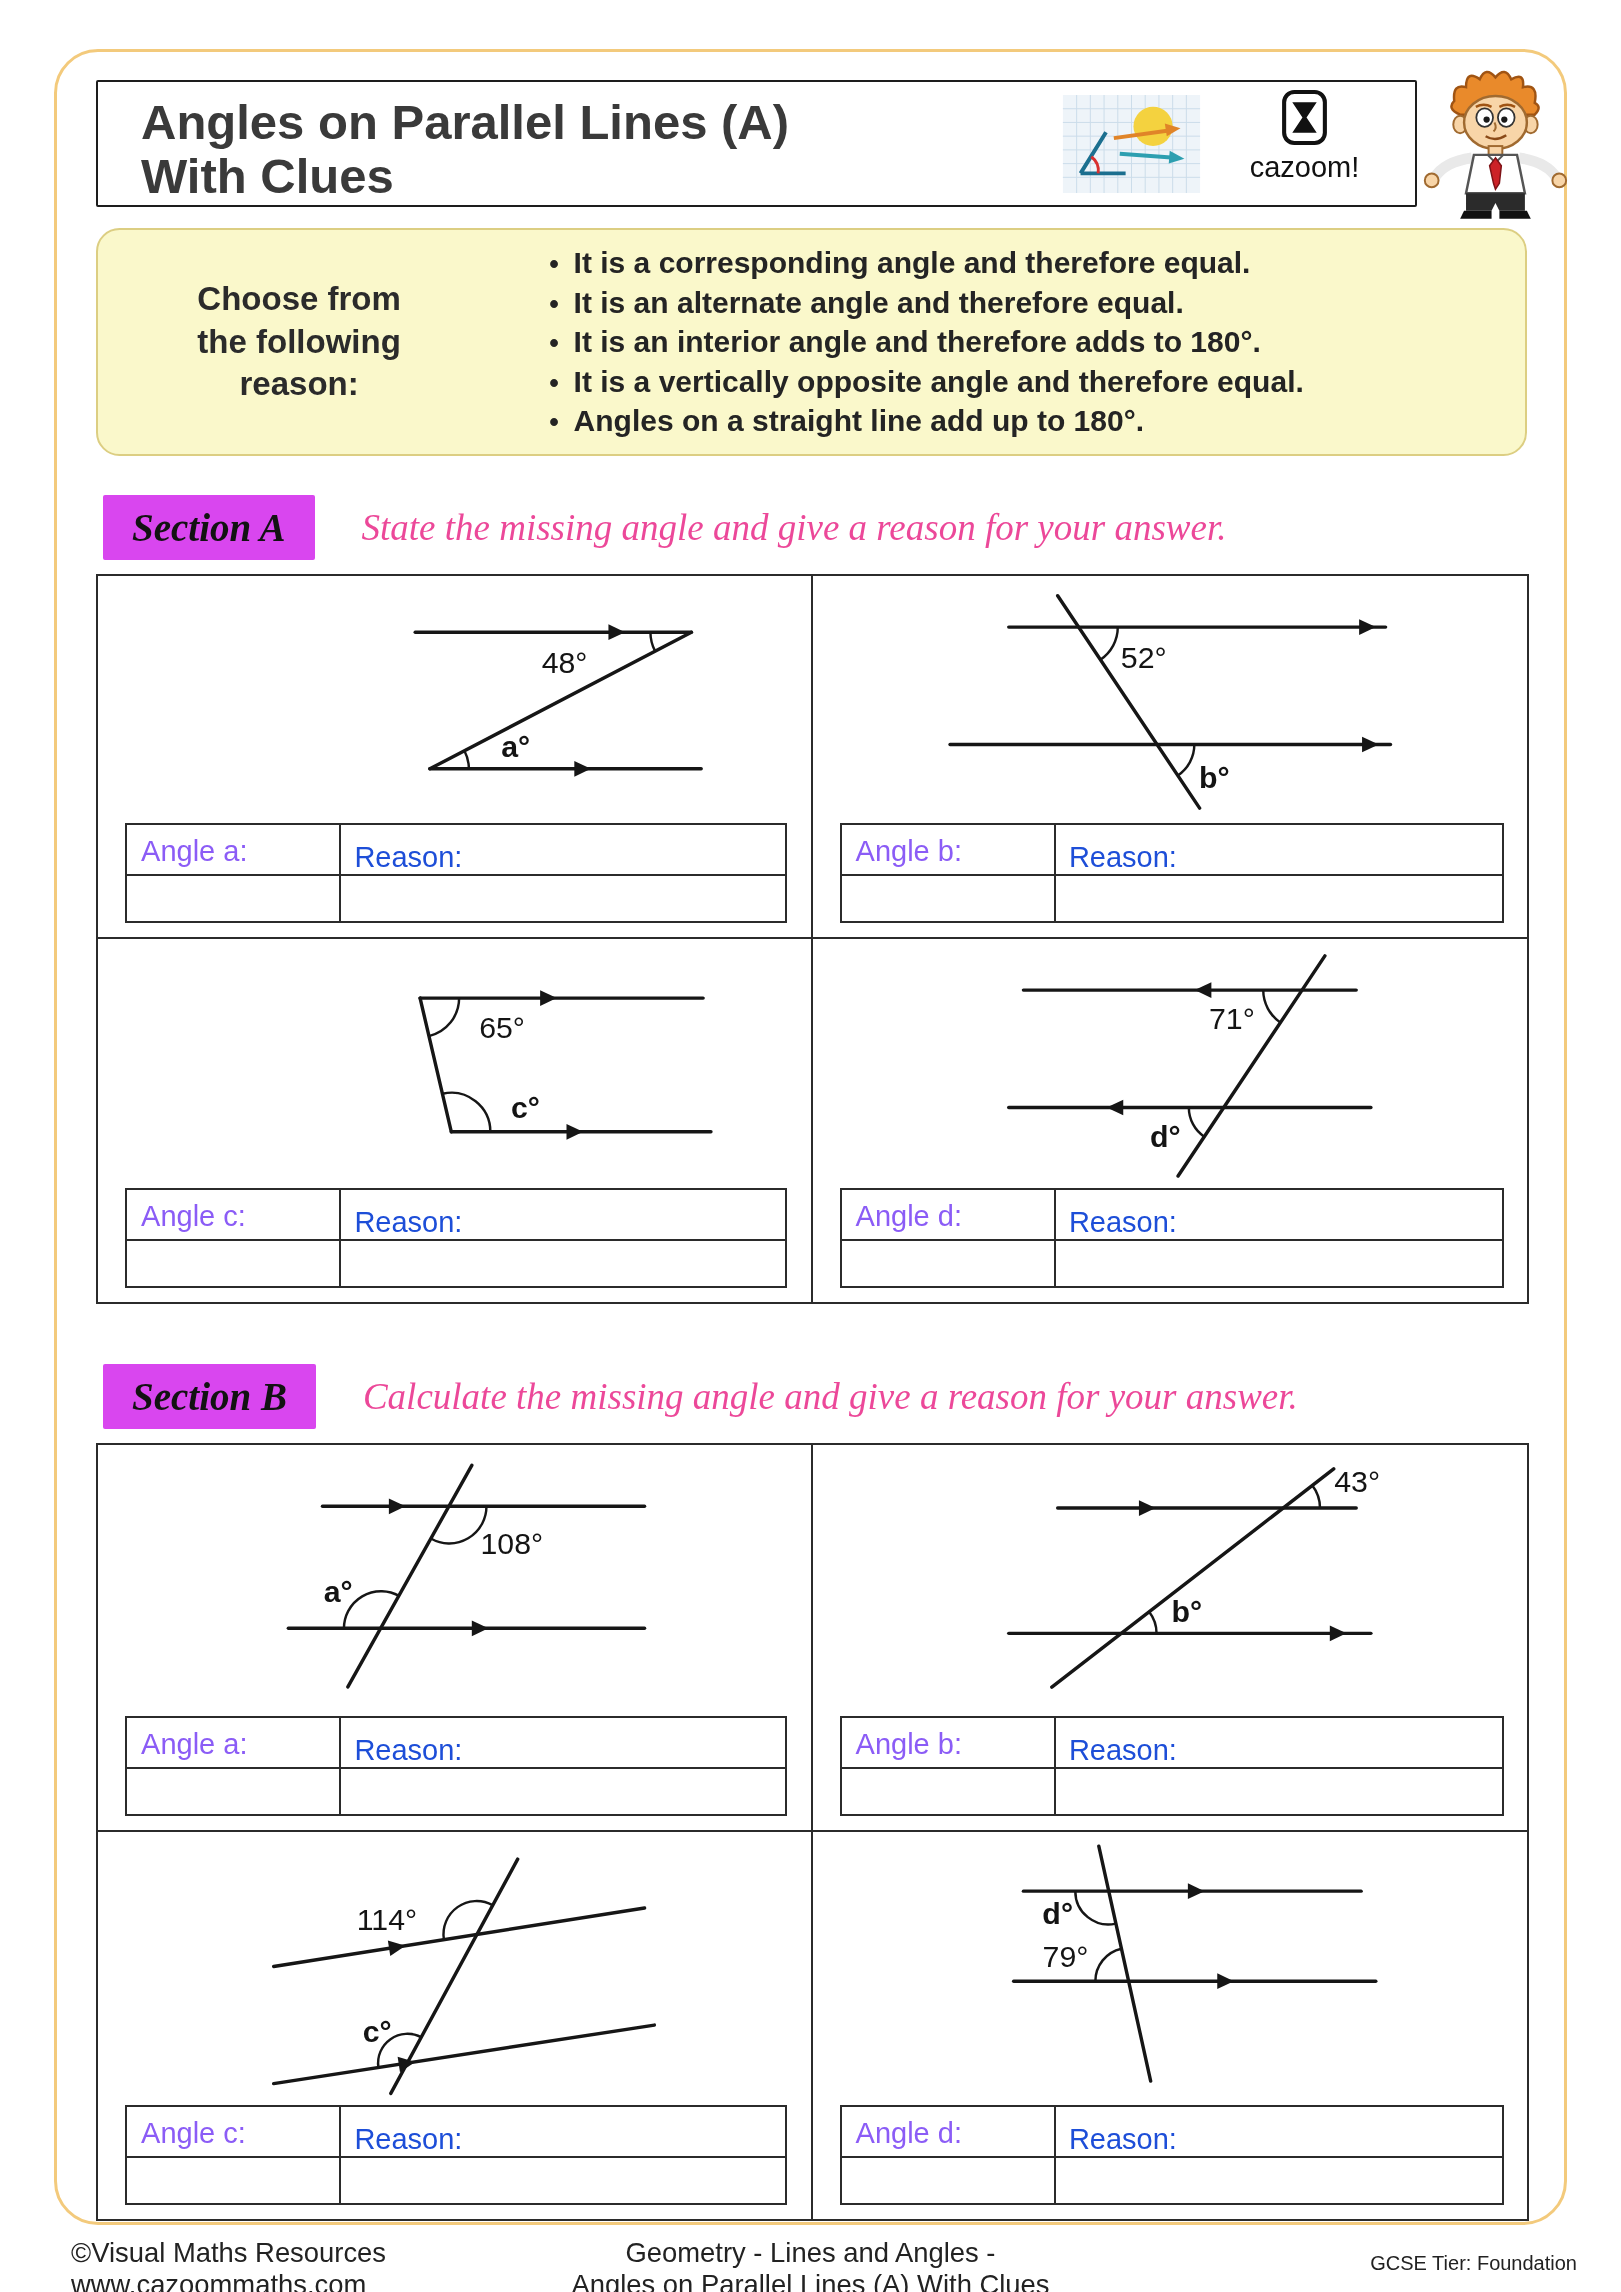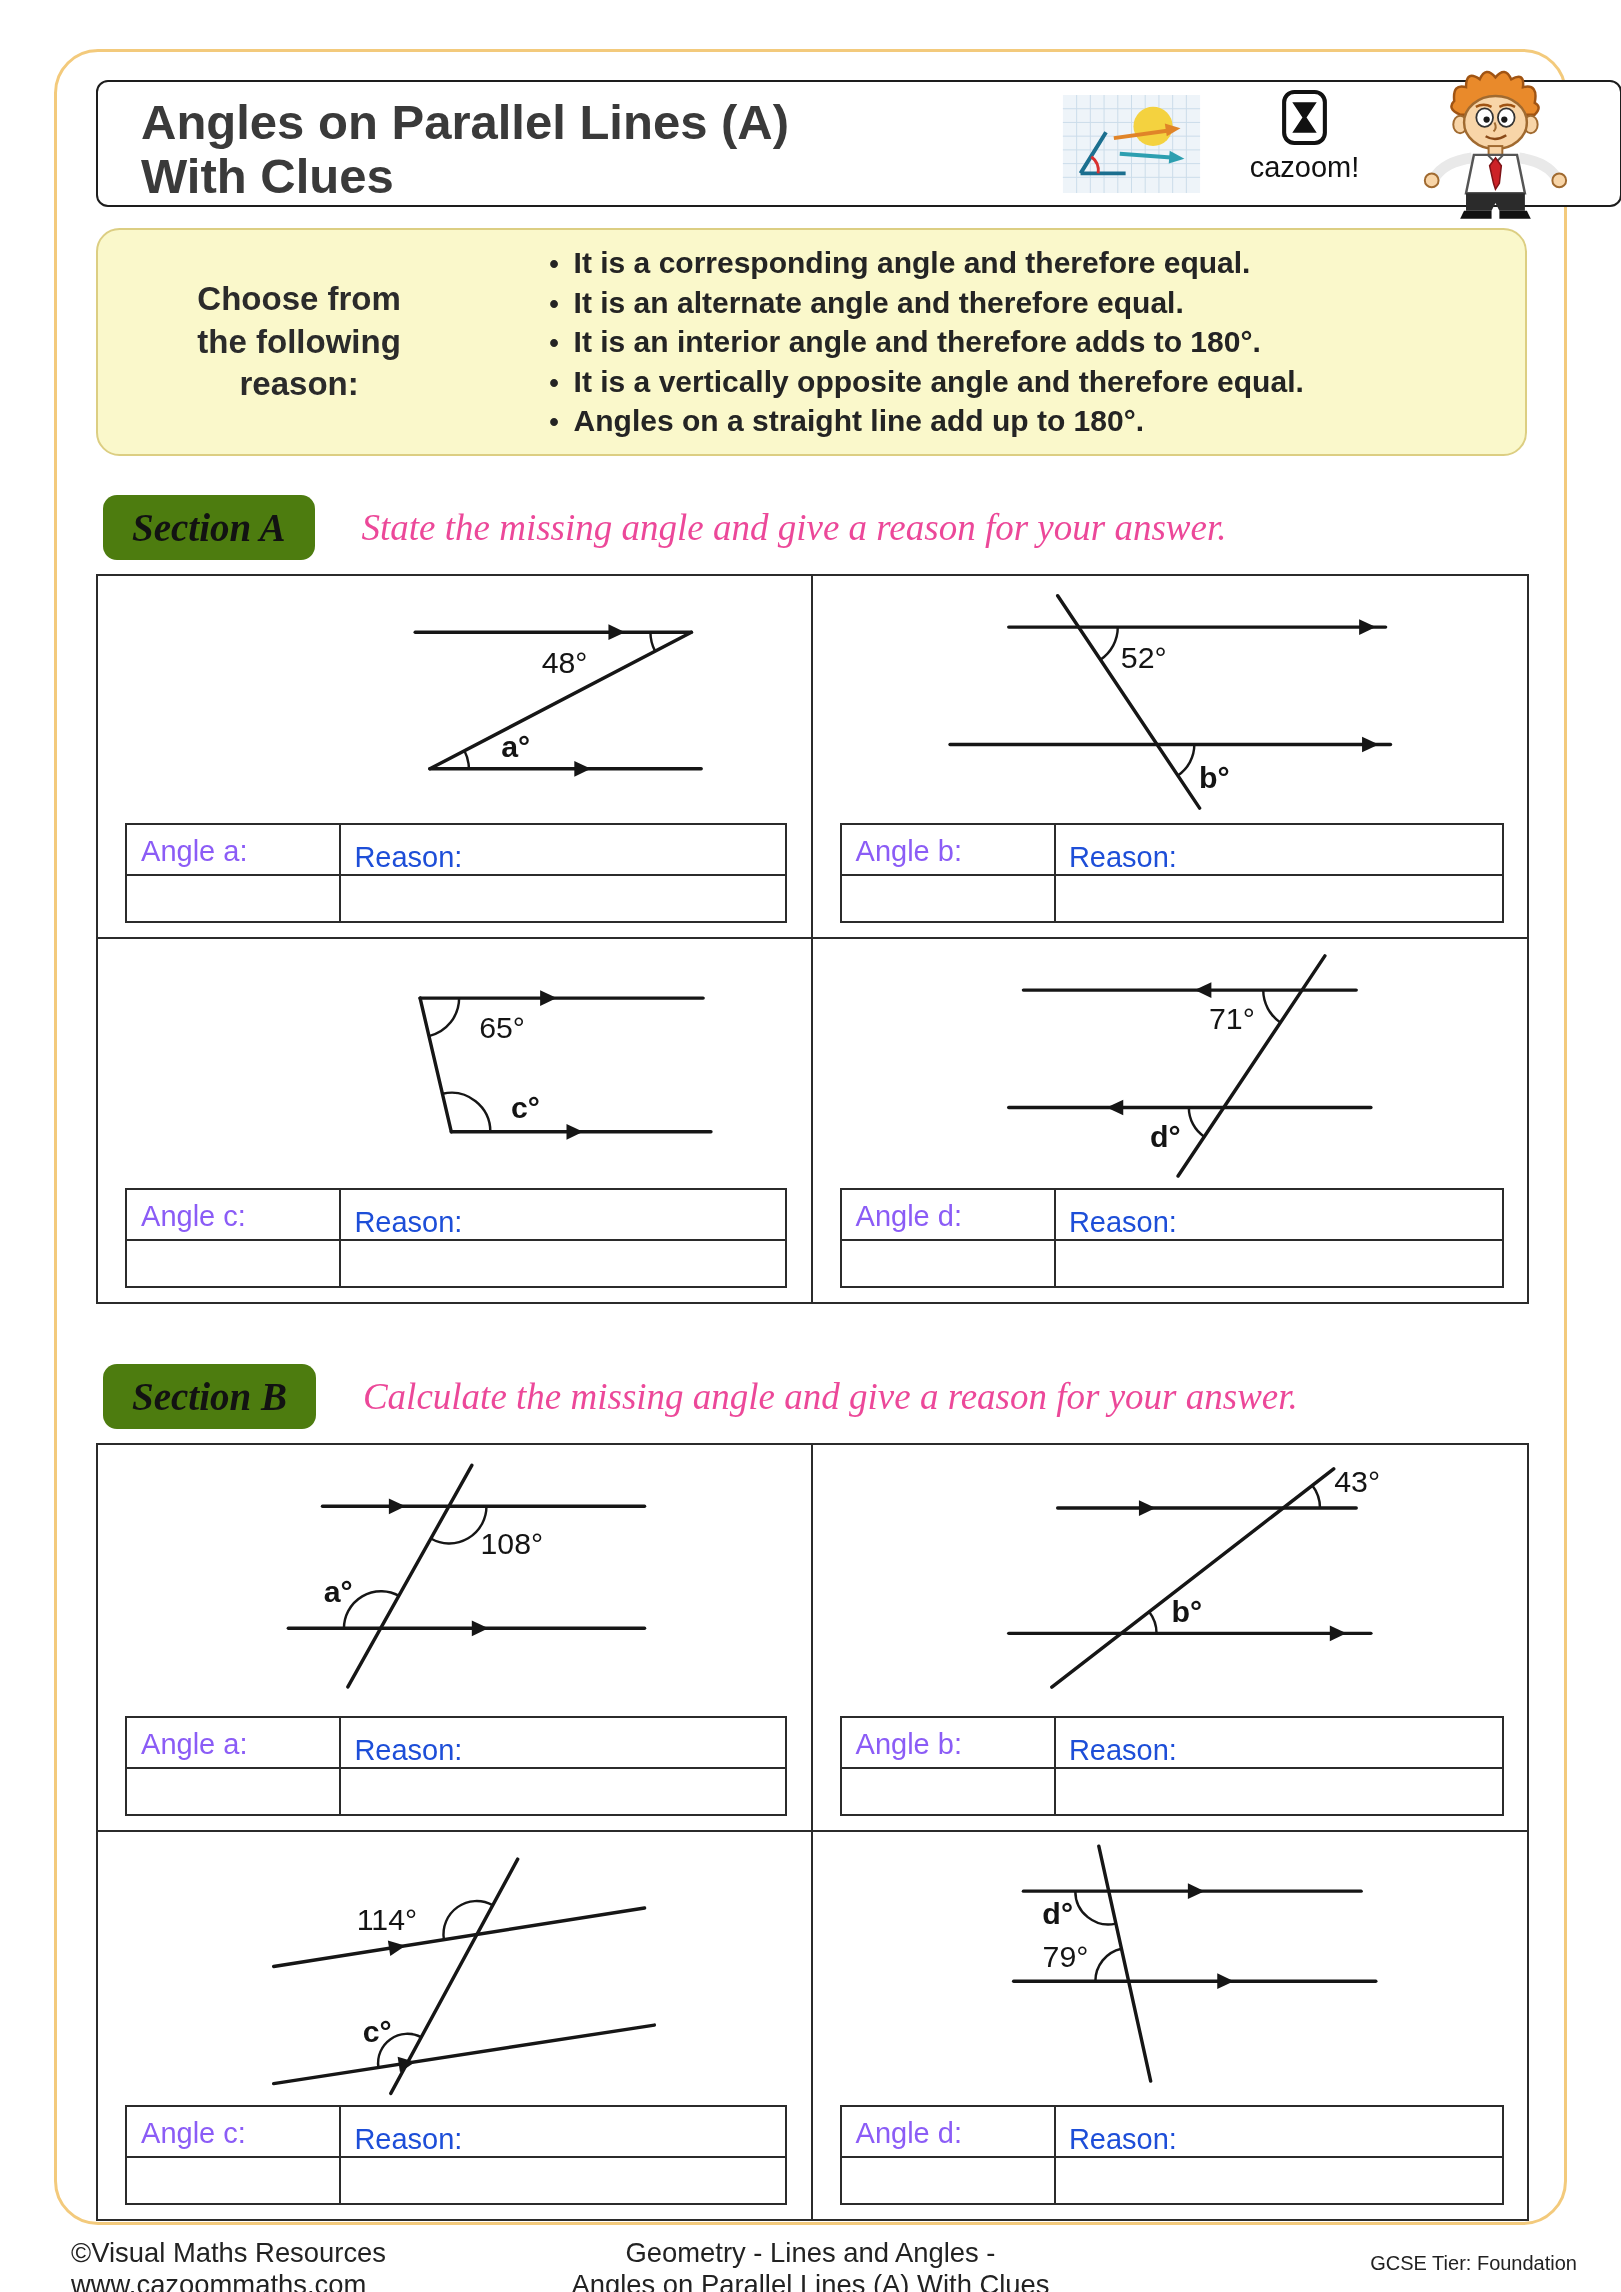--- a/index.html
+++ b/index.html
@@ -2,37 +2,37 @@
 <html><head>
 <meta charset="utf-8">
 <style>
   *{margin:0;padding:0;box-sizing:border-box}
   html,body{width:1621px;height:2293px}
   body{position:relative;background:#ffffff;font-family:"Liberation Sans",sans-serif;color:#1a1a1a;overflow:hidden}
 
   .frame{position:absolute;left:54px;top:49px;width:1513px;height:2176px;border:3.9px solid #F3CA7C;border-radius:44px}
 
   
-  .header-box{position:absolute;left:96px;top:80px;width:1526px;height:127px;border:2.9px solid #1d1d1d;border-radius:12px;background:#fff}
+  .header-box{position:absolute;left:96px;top:80px;width:1321px;height:127px;border:2.9px solid #1d1d1d;border-radius:2px;background:#fff}
   .title{position:absolute;left:43px;top:13.7px;font-size:49px;font-weight:bold;color:#3a3a3a;line-height:1.1}
   .geo-thumb{position:absolute;left:964px;top:12.7px;width:139px;height:98px}
   .cazoom-logo{position:absolute;left:1143px;top:7.8px;width:127px;text-align:center}
   .cazoom-logo .word{font-size:29px;font-weight:normal;color:#111;margin-top:2px}
   .mascot{position:absolute;left:1415px;top:63px;width:157px;height:173px}
 
   
   .clue-box{position:absolute;left:96px;top:228px;width:1431px;height:228px;background:#FAF8CB;border:2px solid #DCCE82;border-radius:23.5px;display:flex;align-items:center}
   .clue-prompt{width:363px;margin-left:19.6px;text-align:center;font-size:33px;font-weight:bold;color:#2b2b2b;line-height:1.3}
   .clue-list{margin-left:54px}
   .clue-item{display:flex;align-items:baseline;font-size:30px;font-weight:bold;color:#242424;line-height:1.32}
   .clue-item .bullet{width:39px;text-align:center;flex:0 0 39px;font-size:27.4px}
 
   
   .section-row{position:absolute;display:flex;align-items:center;gap:47px}
-  .section-badge{background:#4d7c0f;padding:9.8px 29px;border-radius:14px;font-family:"Liberation Serif",serif;font-style:italic;font-weight:bold;font-size:39px;color:#121212}
+  .section-badge{background:#d946ef;padding:9.8px 29px;border-radius:2px;font-family:"Liberation Serif",serif;font-style:italic;font-weight:bold;font-size:39px;color:#121212}
   .section-instruction{font-family:"Liberation Serif",serif;font-style:italic;font-size:37px;color:#ec4899}
   .row-a{left:103px;top:495px}
   .row-b{left:103px;top:1364px}
 
   
   .grid{position:absolute;left:96px;width:1433px;display:grid;grid-template-columns:1fr 1fr;border:2.9px solid #2b2b2b;background:#fff}
   .grid-a{top:574px;height:730px;grid-template-rows:1fr 1fr}
   .grid-b{top:1443px;height:778px;grid-template-rows:1fr 1fr}
   .cell{position:relative}
   .cell.br{border-right:2.9px solid #2b2b2b}

